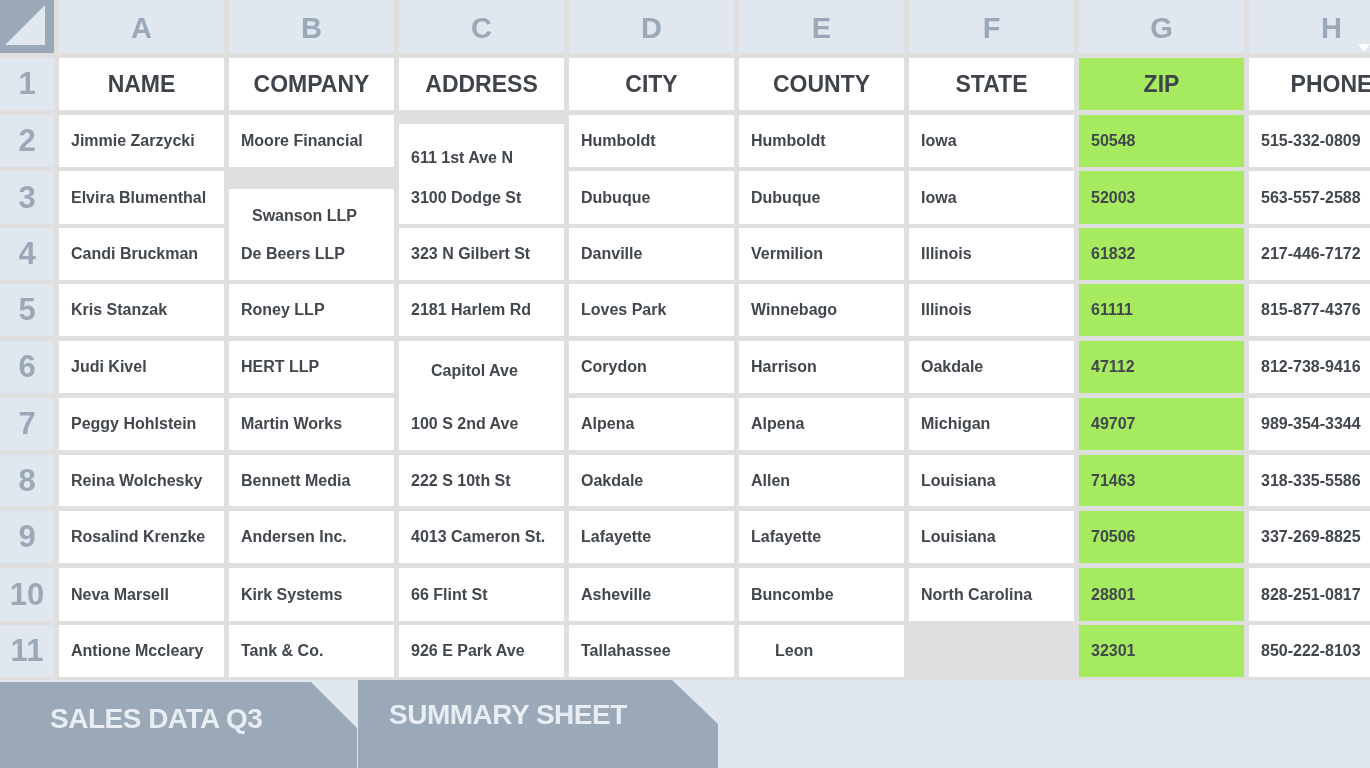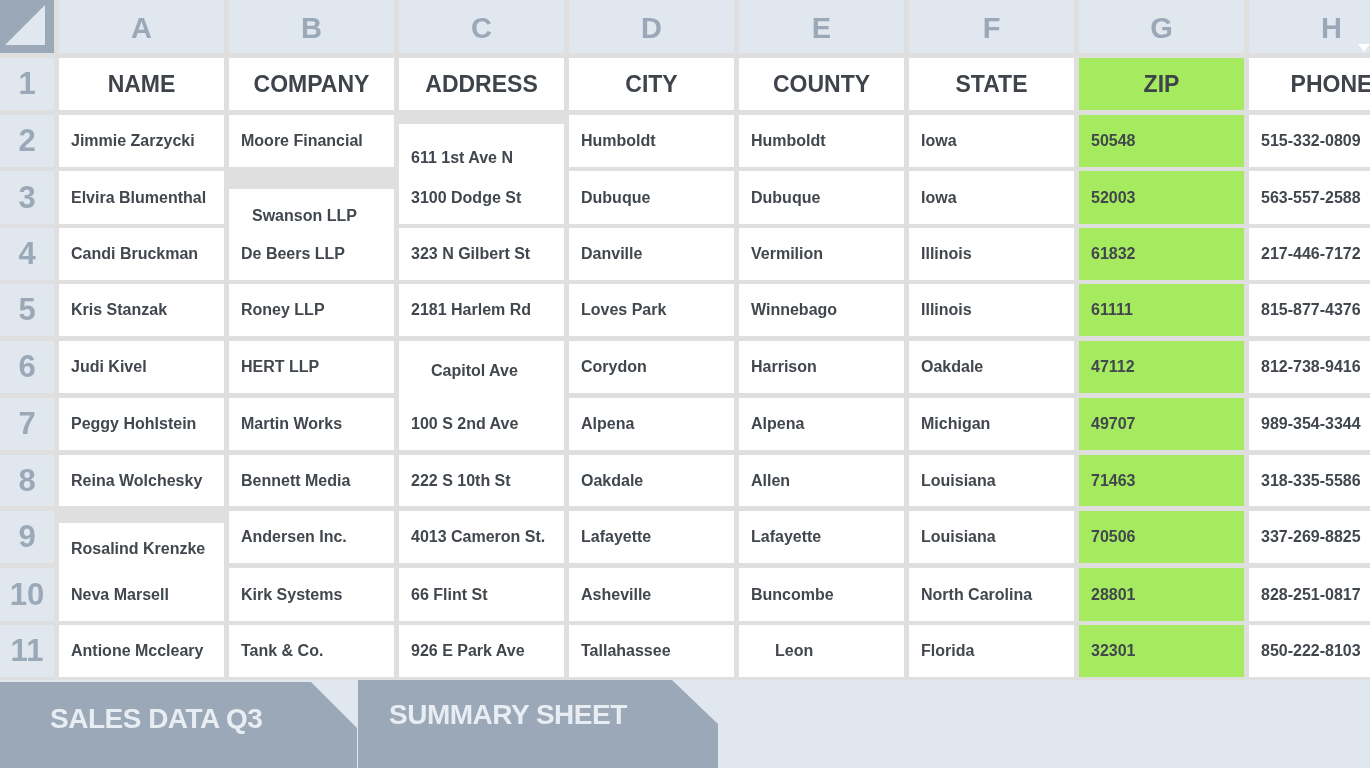--- a/index.html
+++ b/index.html
@@ -141,21 +141,21 @@
     <div class="row-hdr" style="top: 455px; height: 51px;">8</div>
     <div class="cell" style="left: 59px; top: 455px; width: 165px; height: 51px;">Reina Wolchesky</div>
     <div class="cell" style="left: 229px; top: 455px; width: 165px; height: 51px;">Bennett Media</div>
     <div class="cell" style="left: 399px; top: 455px; width: 165px; height: 51px;">222 S 10th St</div>
     <div class="cell" style="left: 569px; top: 455px; width: 165px; height: 51px;">Oakdale</div>
     <div class="cell" style="left: 739px; top: 455px; width: 165px; height: 51px;">Allen</div>
     <div class="cell" style="left: 909px; top: 455px; width: 165px; height: 51px;">Louisiana</div>
     <div class="cell zip" style="left: 1079px; top: 455px; width: 165px; height: 51px;">71463</div>
     <div class="cell" style="left: 1249px; top: 455px; width: 165px; height: 51px;">318-335-5586</div>
     <div class="row-hdr" style="top: 511px; height: 52px;">9</div>
-    <div class="cell" style="left: 59px; top: 511px; width: 165px; height: 52px; margin-top: 12px;">Rosalind Krenzke</div>
+    <div class="cell" style="left: 59px; top: 511px; width: 165px; height: 52px;">Rosalind Krenzke</div>
     <div class="cell" style="left: 229px; top: 511px; width: 165px; height: 52px;">Andersen Inc.</div>
     <div class="cell" style="left: 399px; top: 511px; width: 165px; height: 52px;">4013 Cameron St.</div>
     <div class="cell" style="left: 569px; top: 511px; width: 165px; height: 52px;">Lafayette</div>
     <div class="cell" style="left: 739px; top: 511px; width: 165px; height: 52px;">Lafayette</div>
     <div class="cell" style="left: 909px; top: 511px; width: 165px; height: 52px;">Louisiana</div>
     <div class="cell zip" style="left: 1079px; top: 511px; width: 165px; height: 52px;">70506</div>
     <div class="cell" style="left: 1249px; top: 511px; width: 165px; height: 52px;">337-269-8825</div>
     <div class="row-hdr" style="top: 568px; height: 53px;">10</div>
     <div class="cell" style="left: 59px; top: 568px; width: 165px; height: 53px;">Neva Marsell</div>
     <div class="cell" style="left: 229px; top: 568px; width: 165px; height: 53px;">Kirk Systems</div>
@@ -164,21 +164,20 @@
     <div class="cell" style="left: 739px; top: 568px; width: 165px; height: 53px;">Buncombe</div>
     <div class="cell" style="left: 909px; top: 568px; width: 165px; height: 53px;">North Carolina</div>
     <div class="cell zip" style="left: 1079px; top: 568px; width: 165px; height: 53px;">28801</div>
     <div class="cell" style="left: 1249px; top: 568px; width: 165px; height: 53px;">828-251-0817</div>
     <div class="row-hdr" style="top: 625px; height: 52px;">11</div>
     <div class="cell" style="left: 59px; top: 625px; width: 165px; height: 52px;">Antione Mccleary</div>
     <div class="cell" style="left: 229px; top: 625px; width: 165px; height: 52px; text-align: center;">Tank &amp; Co.</div>
     <div class="cell" style="left: 399px; top: 625px; width: 165px; height: 52px;">926 E Park Ave</div>
     <div class="cell" style="left: 569px; top: 625px; width: 165px; height: 52px;">Tallahassee</div>
     <div class="cell" style="left: 739px; top: 625px; width: 165px; height: 52px; padding-left: 36px;">Leon</div>
-    <div class="cell" style="left: 909px; top: 625px; width: 165px; height: 52px;">Florida</div>
     <div class="cell zip" style="left: 1079px; top: 625px; width: 165px; height: 52px;">32301</div>
     <div class="cell" style="left: 1249px; top: 625px; width: 165px; height: 52px;">850-222-8103</div>
     <div class="dropdown-mark"></div>
   </div>
 
 <div class="tabbar">
   <div class="tab tab-1">
     <span>SALES DATA Q3</span>
   </div>
   <div class="tab tab-2">

